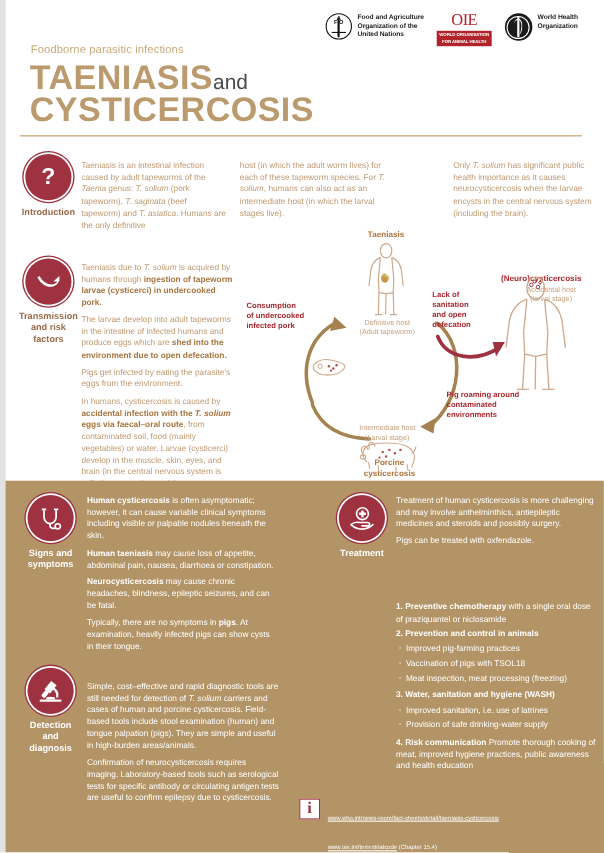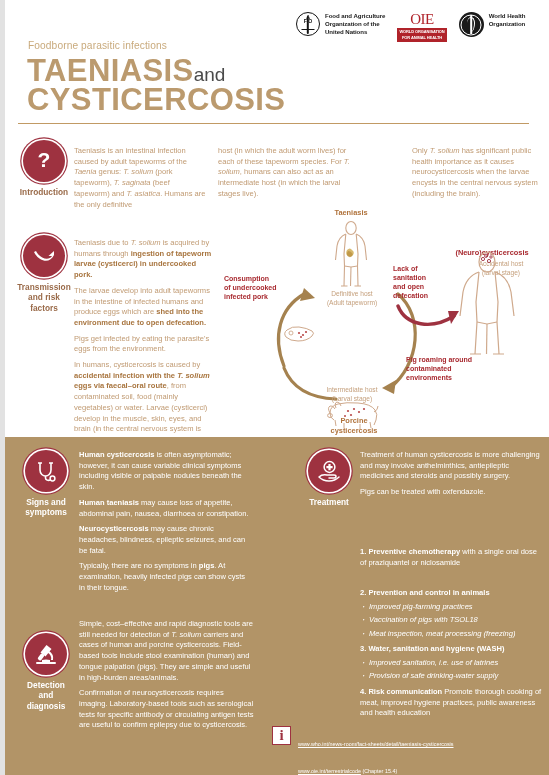--- a/index.html
+++ b/index.html
@@ -137,21 +137,21 @@
   
   .tan-panel {
     position: absolute; left: 5px; top: 437px;
     width: 544px; height: 338px; background: #b29467;
   }
   .tan-text { font-size: 7.55px; line-height: 1.42; color: #ffffff; }
   .tan-text p { margin-bottom: 5px; }
   .tan-text b { font-weight: bold; }
   .num-item { margin-bottom: 2px; }
   .sub-list { list-style: none; margin: 2px 0 5px 0; }
-  .sub-list li { position: relative; padding-left: 9px; margin-bottom: 2.5px; font-style: italic; }
+  .sub-list li { position: relative; padding-left: 9px; margin-bottom: 2.5px; }
   .sub-list li::before {
     content: "\00B7"; position: absolute; left: 2px; top: -1px;
     font-size: 10px; line-height: 1.2;
   }
 
   .footer-links {
     position: absolute; left: 272px; top: 726px;
     display: flex; align-items: flex-start; gap: 7px;
   }
   .info-box {
@@ -364,21 +364,21 @@
       <div class="ico-label light" style="white-space: pre-line;">Signs and
 symptoms</div>
     </div>
     <div class="tan-text" style="position:absolute; left:74px; top:13px; width:171px;">
         <p><b>Human cysticercosis</b> is often asymptomatic; however, it can cause variable clinical symptoms including visible or palpable nodules beneath the skin.</p>
         <p><b>Human taeniasis</b> may cause loss of appetite, abdominal pain, nausea, diarrhoea or constipation.</p>
         <p><b>Neurocysticercosis</b> may cause chronic headaches, blindness, epileptic seizures, and can be fatal.</p>
         <p>Typically, there are no symptoms in <b>pigs</b>. At examination, heavily infected pigs can show cysts in their tongue.</p>
       </div>
 
-    <div class="ico-wrap" style="left:5px; top:196px;">
+    <div class="ico-wrap" style="left:5px; top:170px;">
       <div class="ico ringed">
         <svg width="26" height="26" viewBox="0 0 26 26">
           <g fill="#ffffff">
             <rect x="3" y="21" width="20" height="2" rx="1"></rect>
             <path d="M9 19 q4 -1 8 0 l0 2 l-8 0z"></path>
             <path d="M13.5 4 l5 4 l-6 7.5 l-5 -4 z"></path>
             <rect x="6" y="12.5" width="4" height="7" rx="1.4" transform="rotate(38 8 16)"></rect>
             <path d="M16 10 q5 3 4 9 l-2 0 q1 -5 -3.5 -7.5z"></path>
           </g>
         </svg>
@@ -401,21 +401,21 @@
         </svg>
       </div>
       <div class="ico-label light" style="white-space: pre-line;">Treatment</div>
     </div>
     <div class="tan-text" style="position:absolute; left:355px; top:13px; width:180px;">
         <p>Treatment of human cysticercosis is more challenging and may involve anthelminthics, antiepileptic medicines and steroids and possibly surgery.</p>
         <p>Pigs can be treated with oxfendazole.</p>
       </div>
 
     <div class="tan-text" style="position:absolute; left:355px; top:110px; width:182px;">
-        <div class="num-item" style="margin-bottom:20px;"><b>1. Preventive chemotherapy</b><span> with a single oral dose of praziquantel or niclosamide</span></div>
+        <div class="num-item" style="margin-bottom:3px;"><b>1. Preventive chemotherapy</b><span> with a single oral dose of praziquantel or niclosamide</span></div>
         <div class="num-item" style="margin-bottom:3px;"><b>2. Prevention and control in animals</b><span></span></div>
         <ul class="sub-list">
           <li>Improved pig-farming practices</li>
           <li>Vaccination of pigs with TSOL18</li>
           <li>Meat inspection, meat processing (freezing)</li>
         </ul>
         <div class="num-item" style="margin-bottom:3px;"><b>3. Water, sanitation and hygiene (WASH)</b><span></span></div>
         <ul class="sub-list">
           <li>Improved sanitation, i.e. use of latrines</li>
           <li>Provision of safe drinking-water supply</li>

